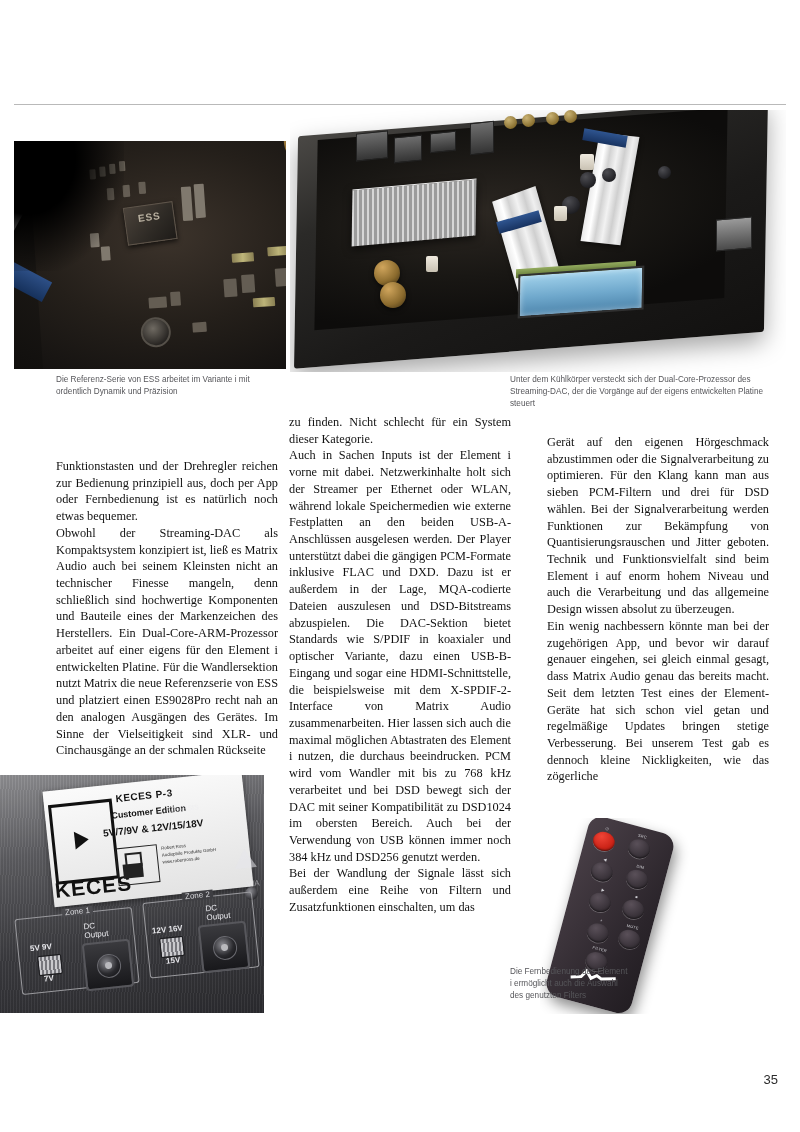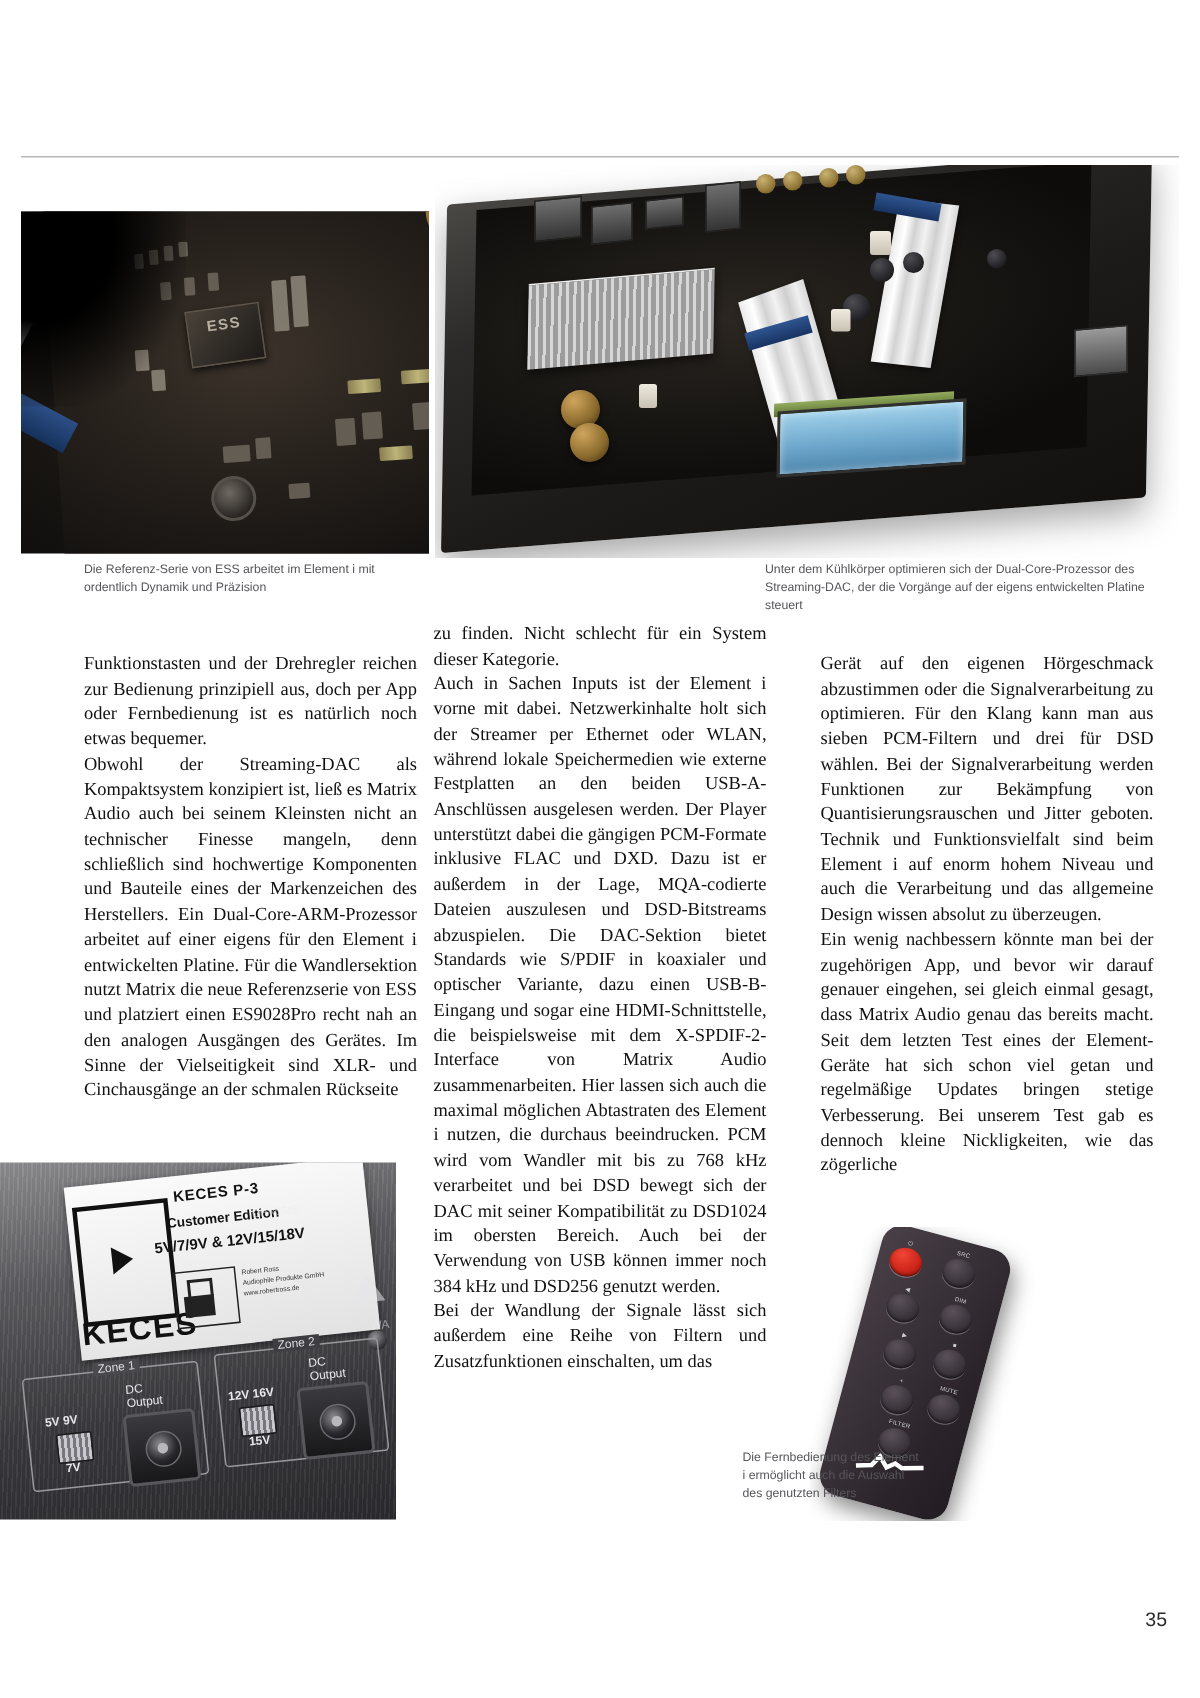--- a/index.html
+++ b/index.html
@@ -359,21 +359,21 @@
   .caption {
     position: absolute;
     font-family: "Liberation Sans", sans-serif;
     font-size: 8.2px;
     line-height: 1.45;
     color: #56565a;
   }
   .cap-pcb   { left: 56px;  top: 374px; width: 230px; }
   .cap-dev   { left: 510px; top: 374px; width: 268px; }
   .cap-keces { left: 275px; top: 1006px; width: 212px; }
-  .cap-rem   { left: 495px; top: 966px; width: 118px; }
+  .cap-rem   { left: 510px; top: 966px; width: 118px; }
 
   
   .col {
     position: absolute;
     width: 222px;
     font-family: "Liberation Serif", serif;
     font-size: 12.3px;
     line-height: 1.36;
     text-align: justify;
     color: #111;
@@ -532,26 +532,26 @@
       </div>
       <div class="remote-btn" style="left:32px;top:132px;">
         <span class="cap-txt">FILTER</span>
       </div>
       <svg class="remote-logo" viewBox="0 0 48 16">
         <path d="M2 13 L12 10 L16 3 L22 9 L27 5 L32 7 L46 3" fill="none" stroke="#ffffff" stroke-width="3" stroke-linejoin="miter" stroke-linecap="butt"></path>
       </svg>
     </div>
   </div>
 
-  <div class="caption cap-pcb">Die Referenz-Serie von ESS arbeitet im Element i mit ordentlich Dynamik und Präzision</div>
-  <div class="caption cap-dev">Unter dem Kühlkörper optimieren sich der Dual-Core-Prozessor des Streaming-DAC, der die Vorgänge auf der eigens entwickelten Platine steuert</div>
+  <div class="caption cap-pcb">Die Referenz-Serie von ESS arbeitet im Variante i mit ordentlich Dynamik und Präzision</div>
+  <div class="caption cap-dev">Unter dem Kühlkörper versteckt sich der Dual-Core-Prozessor des Streaming-DAC, der die Vorgänge auf der eigens entwickelten Platine steuert</div>
   <div class="caption cap-rem">Die Fernbedienung des Element i ermöglicht auch die Auswahl des genutzten Filters</div>
 
   <div class="col col1">
-    <div style="white-space:pre-line;">Funktionstasten und der Drehregler reichen zur Bedienung prinzipiell aus, doch per App oder Fernbedienung ist es natürlich noch etwas bequemer.
+    <div style="white-space:pre-line;margin-top:24px;">Funktionstasten und der Drehregler reichen zur Bedienung prinzipiell aus, doch per App oder Fernbedienung ist es natürlich noch etwas bequemer.
 Obwohl der Streaming-DAC als Kompaktsystem konzipiert ist, ließ es Matrix Audio auch bei seinem Kleinsten nicht an technischer Finesse mangeln, denn schließlich sind hochwertige Komponenten und Bauteile eines der Markenzeichen des Herstellers. Ein Dual-Core-ARM-Prozessor arbeitet auf einer eigens für den Element i entwickelten Platine. Für die Wandlersektion nutzt Matrix die neue Referenzserie von ESS und platziert einen ES9028Pro recht nah an den analogen Ausgängen des Gerätes. Im Sinne der Vielseitigkeit sind XLR- und Cinchausgänge an der schmalen Rückseite</div>
   </div>
   <div class="col col2">
     <div style="white-space:pre-line;">zu finden. Nicht schlecht für ein System dieser Kategorie.
 Auch in Sachen Inputs ist der Element i vorne mit dabei. Netzwerkinhalte holt sich der Streamer per Ethernet oder WLAN, während lokale Speichermedien wie externe Festplatten an den beiden USB-A-Anschlüssen ausgelesen werden. Der Player unterstützt dabei die gängigen PCM-Formate inklusive FLAC und DXD. Dazu ist er außerdem in der Lage, MQA-codierte Dateien auszulesen und DSD-Bitstreams abzuspielen. Die DAC-Sektion bietet Standards wie S/PDIF in koaxialer und optischer Variante, dazu einen USB-B-Eingang und sogar eine HDMI-Schnittstelle, die beispielsweise mit dem X-SPDIF-2-Interface von Matrix Audio zusammenarbeiten. Hier lassen sich auch die maximal möglichen Abtastraten des Element i nutzen, die durchaus beeindrucken. PCM wird vom Wandler mit bis zu 768 kHz verarbeitet und bei DSD bewegt sich der DAC mit seiner Kompatibilität zu DSD1024 im obersten Bereich. Auch bei der Verwendung von USB können immer noch 384 kHz und DSD256 genutzt werden.
 Bei der Wandlung der Signale lässt sich außerdem eine Reihe von Filtern und Zusatzfunktionen einschalten, um das</div>
   </div>
   <div class="col col3">
     <div style="white-space:pre-line;">Gerät auf den eigenen Hörgeschmack abzustimmen oder die Signalverarbeitung zu optimieren. Für den Klang kann man aus sieben PCM-Filtern und drei für DSD wählen. Bei der Signalverarbeitung werden Funktionen zur Bekämpfung von Quantisierungsrauschen und Jitter geboten. Technik und Funktionsvielfalt sind beim Element i auf enorm hohem Niveau und auch die Verarbeitung und das allgemeine Design wissen absolut zu überzeugen.
 Ein wenig nachbessern könnte man bei der zugehörigen App, und bevor wir darauf genauer eingehen, sei gleich einmal gesagt, dass Matrix Audio genau das bereits macht. Seit dem letzten Test eines der Element-Geräte hat sich schon viel getan und regelmäßige Updates bringen stetige Verbesserung. Bei unserem Test gab es dennoch kleine Nickligkeiten, wie das zögerliche</div>

